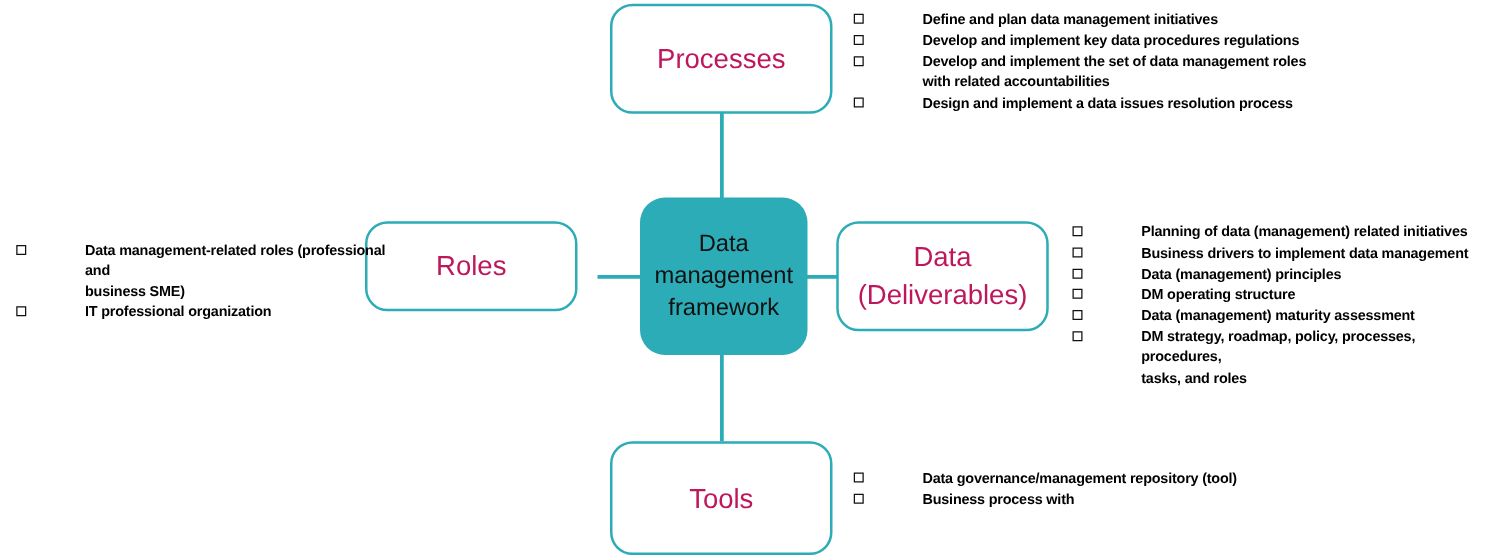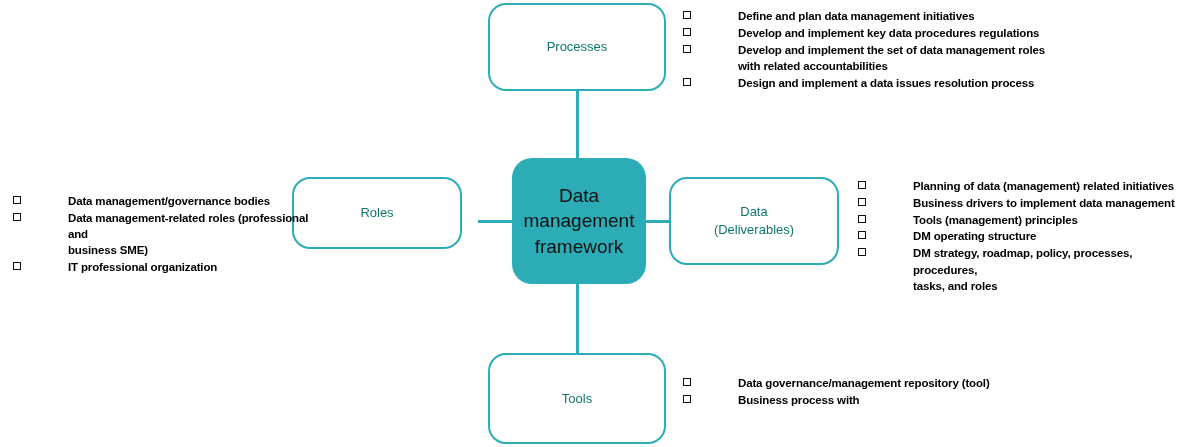--- a/index.html
+++ b/index.html
@@ -32,22 +32,22 @@
     display: flex;
     align-items: center;
     justify-content: center;
     text-align: center;
     border-radius: 18px;
     line-height: 1.35;
   }
   .node.outer {
     background: #ffffff;
     border: 2.5px solid #2CACB7;
-    color: #0f766e;
-    font-size: 13px;
+    color: #be185d;
+    font-size: 22px;
     font-weight: 400;
   }
   .node.center {
     background: #2CACB7;
     border: none;
     color: #111111;
     font-size: 19px;
     font-weight: 400;
     border-radius: 20px;
   }
@@ -121,24 +121,20 @@
     </div>
   </div>
 
   <div class="node outer" style="left:292px; top:177px; width:170px; height:72px;">
     <span class="label">Roles</span>
   </div>
 
   <div class="bullets" style="left:13px; top:193px; width:296px;">
     <div class="bullet-row">
       <span class="bullet-mark"></span>
-      <span class="bullet-text">Data management/governance bodies</span>
-    </div>
-    <div class="bullet-row">
-      <span class="bullet-mark"></span>
       <span class="bullet-text">Data management-related  roles (professional and
 business SME)</span>
     </div>
     <div class="bullet-row">
       <span class="bullet-mark"></span>
       <span class="bullet-text">IT professional organization</span>
     </div>
   </div>
 
   <div class="node center" style="left:512px; top:158px; width:134px; height:126px;">
@@ -156,25 +152,29 @@
     <div class="bullet-row">
       <span class="bullet-mark"></span>
       <span class="bullet-text">Planning of data (management) related initiatives</span>
     </div>
     <div class="bullet-row">
       <span class="bullet-mark"></span>
       <span class="bullet-text">Business drivers to implement data management</span>
     </div>
     <div class="bullet-row">
       <span class="bullet-mark"></span>
-      <span class="bullet-text">Tools (management) principles</span>
+      <span class="bullet-text">Data (management) principles</span>
     </div>
     <div class="bullet-row">
       <span class="bullet-mark"></span>
       <span class="bullet-text">DM operating structure</span>
+    </div>
+    <div class="bullet-row">
+      <span class="bullet-mark"></span>
+      <span class="bullet-text">Data (management) maturity assessment</span>
     </div>
     <div class="bullet-row">
       <span class="bullet-mark"></span>
       <span class="bullet-text">DM  strategy, roadmap, policy, processes, procedures,
 tasks, and roles</span>
     </div>
   </div>
 
   <div class="node outer" style="left:488px; top:353px; width:178px; height:91px;">
     <span class="label">Tools</span>

